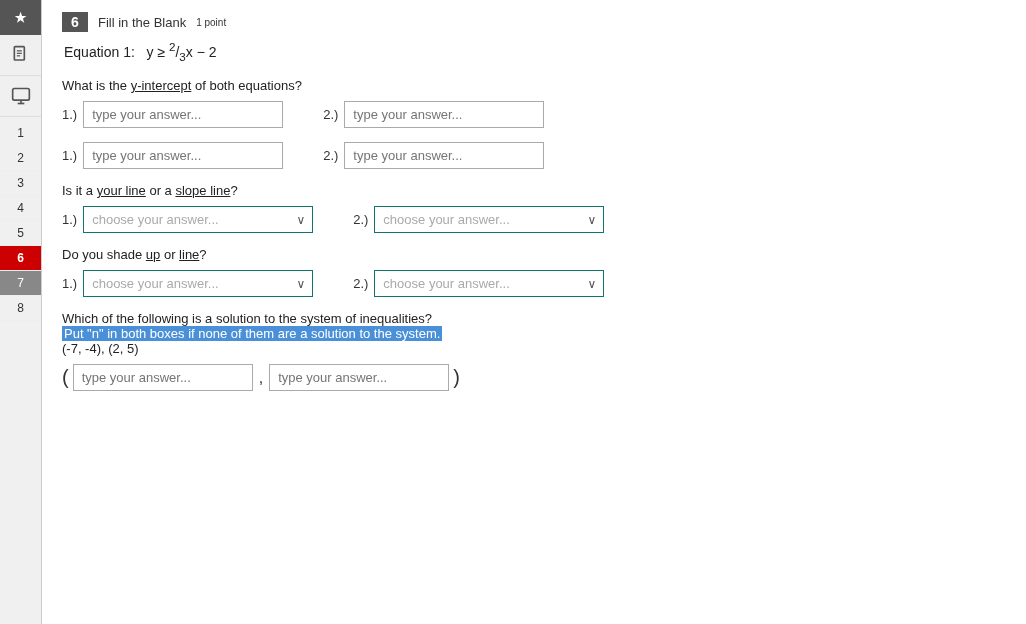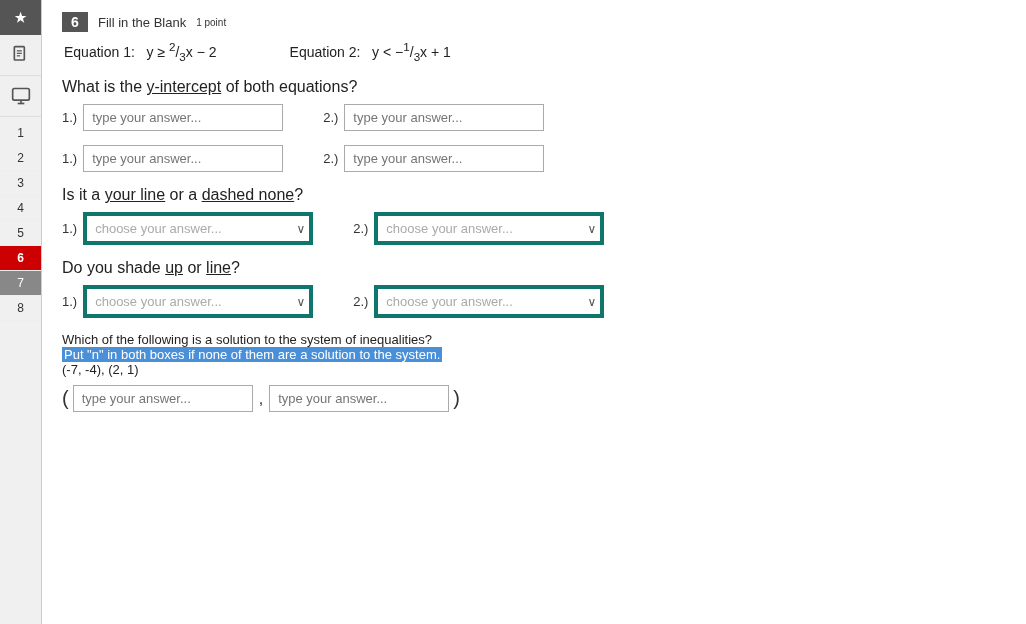--- a/index.html
+++ b/index.html
@@ -124,21 +124,21 @@
     .equation-text {
       font-size: 14px;
       color: #222;
     }
 
     .section {
       margin-bottom: 14px;
     }
 
     .section-question {
-      font-size: 16px;
+      font-size: 13px;
       color: #222;
       margin-bottom: 8px;
     }
 
     .section-question u {
       text-decoration: underline;
     }
 
     .answer-row {
       display: flex;
@@ -168,21 +168,21 @@
       background: #fff;
       outline: none;
     }
 
     .select-wrapper {
       position: relative;
       display: inline-block;
     }
 
     .select-input {
-      border: 4px solid #0f766e;
+      border: 1px solid #0f766e;
       padding: 5px 30px 5px 8px;
       font-size: 13px;
       width: 230px;
       color: #aaa;
       background: #fff;
       appearance: none;
       -webkit-appearance: none;
       outline: none;
       cursor: pointer;
     }
@@ -276,25 +276,20 @@
     <span class="q-type">Fill in the Blank</span>
     <span class="q-points">1 point</span>
   </div>
 
   <div class="equations-row">
     <div class="equation-text">
       <span>Equation 1:</span>
       &nbsp;
       <span>y ≥ <sup>2</sup>/<sub>3</sub>x − 2</span>
     </div>
-    <div class="equation-text">
-      <span>Equation 2:</span>
-      &nbsp;
-      <span>y &lt; −<sup>1</sup>/<sub>3</sub>x + 1</span>
-    </div>
   </div>
 
   <div class="section">
     <div class="section-question">
       What is the <u>y-intercept</u> of both equations?
     </div>
     <div class="answer-row">
       <div class="answer-group">
         <span class="answer-label">1.)</span>
         <input class="text-input" type="text" placeholder="type your answer..." style="">
@@ -314,21 +309,21 @@
       </div>
       <div class="answer-group">
         <span class="answer-label">2.)</span>
         <input class="text-input" type="text" placeholder="type your answer..." style="">
       </div>
     </div>
   </div>
 
   <div class="section">
     <div class="section-question">
-      Is it a <u>your line</u> or a <u>dashed none</u>?
+      Is it a <u>your line</u> or a <u>slope line</u>?
     </div>
     <div class="answer-row">
       <div class="answer-group">
         <span class="answer-label">1.)</span>
         <div class="select-wrapper">
           <select class="select-input">
             <option value="" disabled="" selected="">choose your answer...</option>
             <option value="solid">solid line</option>
             <option value="dashed">dashed line</option>
           </select>
@@ -380,21 +375,21 @@
   </div>
 
   <div class="bottom-section">
     <div>
       Which of the following is a solution to the system of inequalities?
     </div>
     <div>
       <span class="highlight-text">Put "n" in both boxes if none of them are a solution to the system.</span>
     </div>
     <div>
-      (-7, -4), (2, 1)
+      (-7, -4), (2, 5)
     </div>
     <div class="solution-row">
       <span class="paren">(</span>
       <input class="solution-input" type="text" placeholder="type your answer..." style="">
       <span class="comma">,</span>
       <input class="solution-input" type="text" placeholder="type your answer..." style="">
       <span class="paren">)</span>
     </div>
   </div>
 

